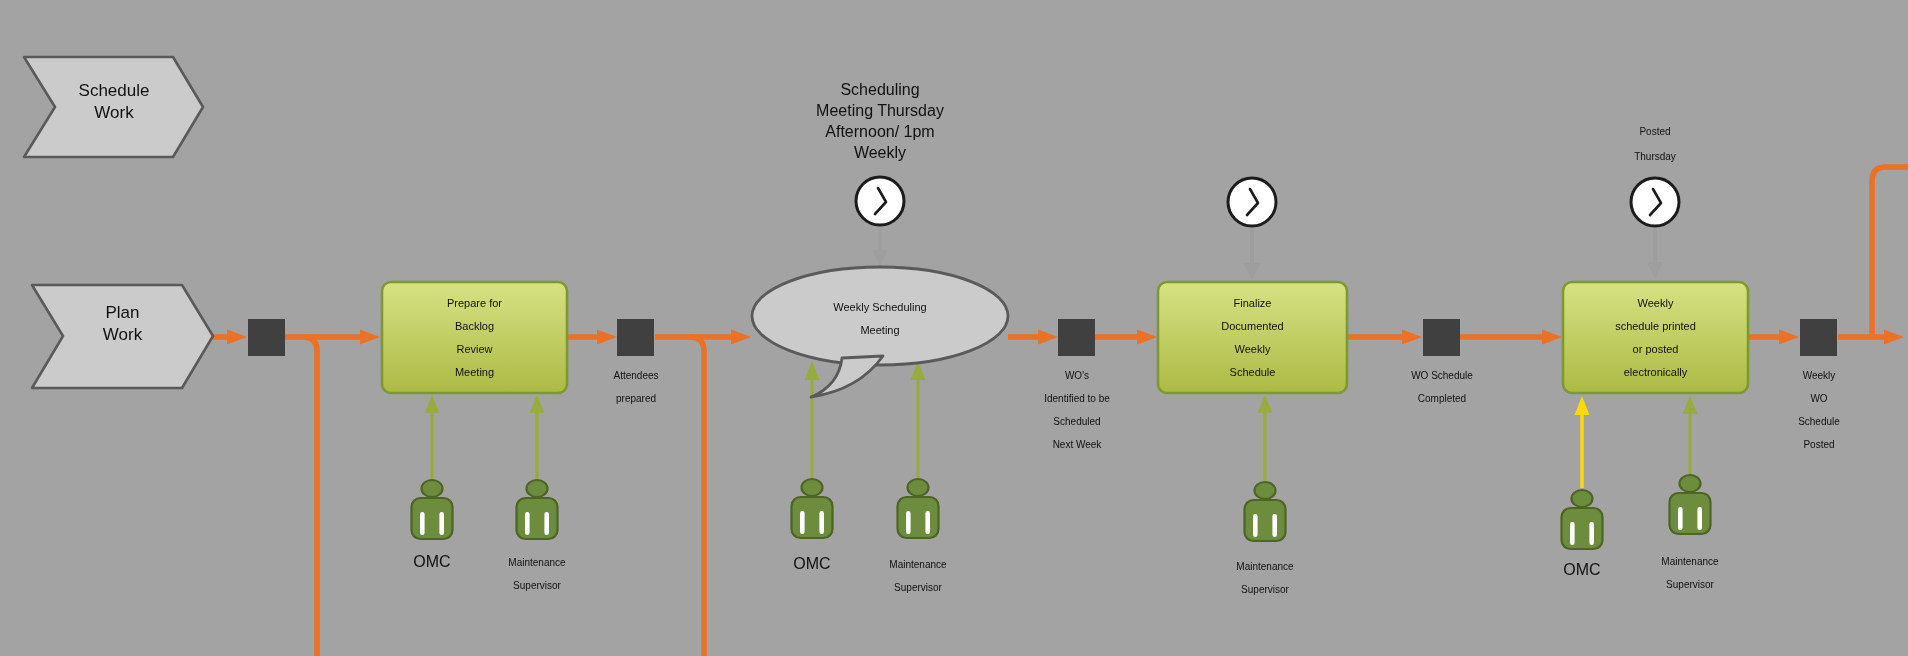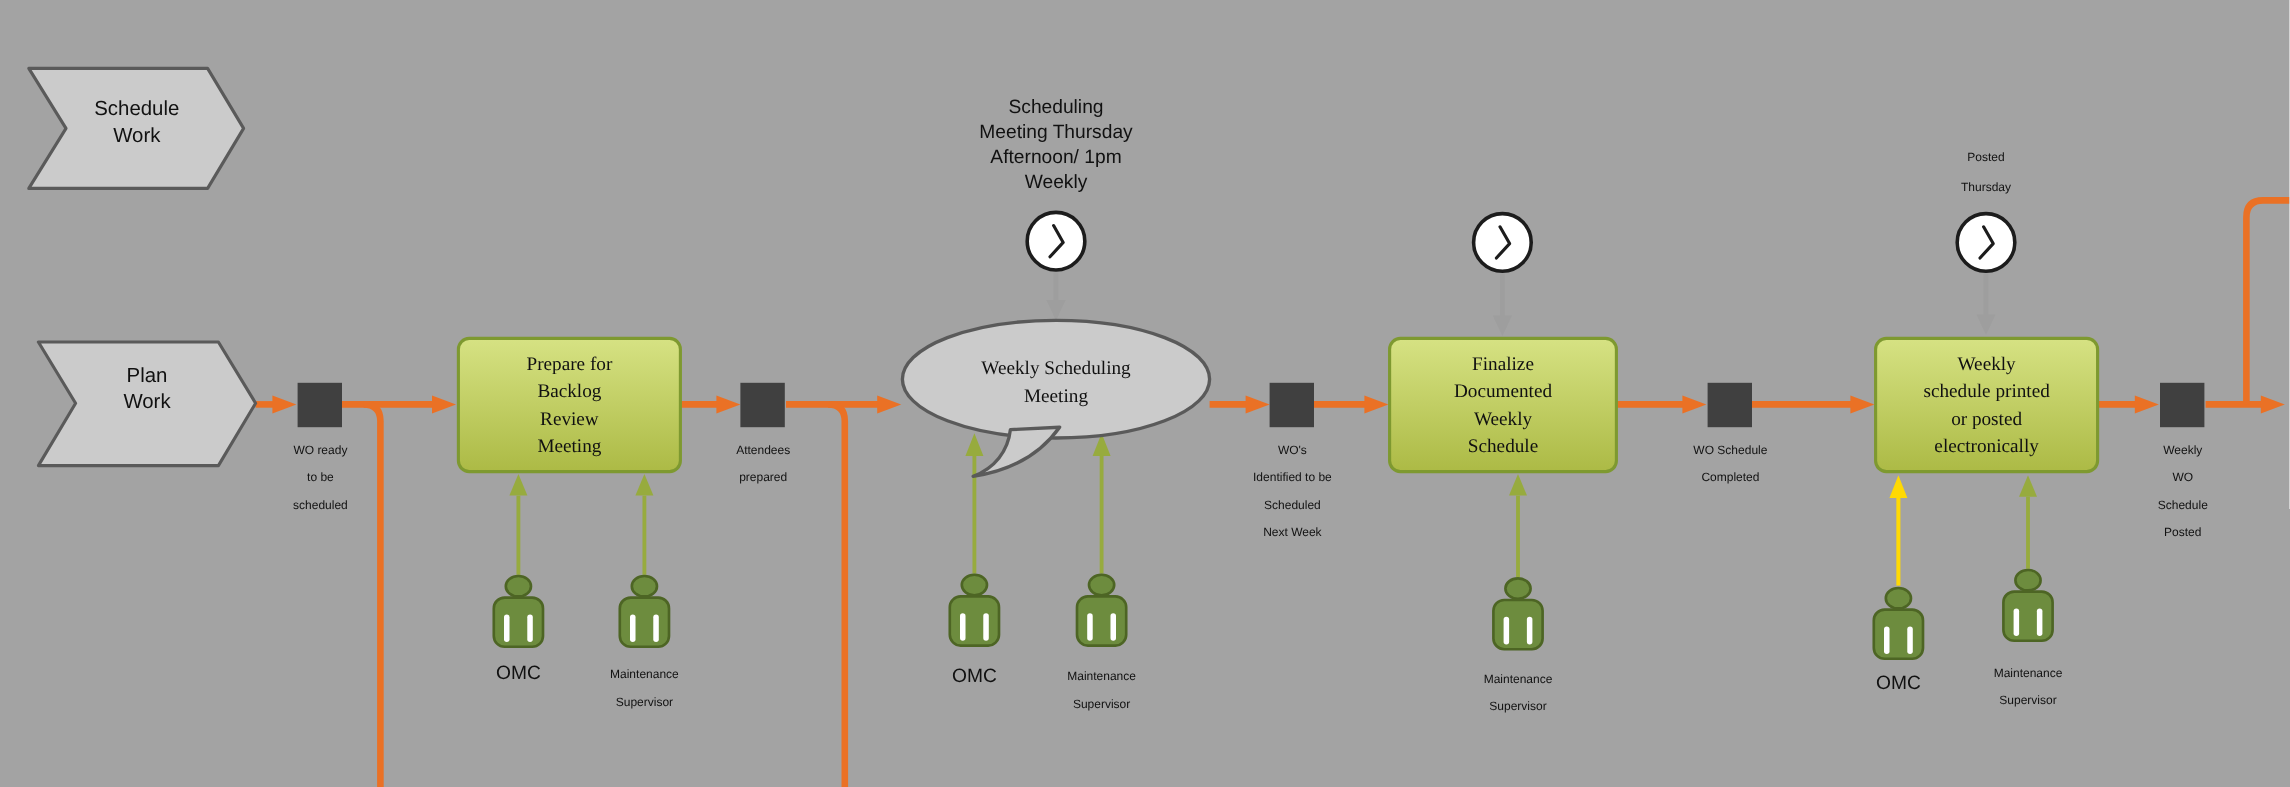--- a/index.html
+++ b/index.html
@@ -4,21 +4,21 @@
 <style>
   html,body{margin:0;padding:0;background:#fff;}
   .stage{position:relative;width:1908px;height:656px;background:#a3a3a3;overflow:hidden;
          font-family:"Liberation Sans",sans-serif;}
   .stage svg{position:absolute;left:0;top:0;}
   .lbl{position:absolute;text-align:center;white-space:pre-line;color:#111;
        font-family:"Liberation Sans",sans-serif;}
   .f16{font-size:16px;line-height:22px;}
   .f16t{font-size:16px;line-height:21px;}
   .f16w{font-size:10px;line-height:23px;}
-  .f17{font-size:16px;line-height:23px;font-family:Liberation Serif, serif;}
+  .f17{font-size:11px;line-height:23px;}
   .f17c{font-size:17px;line-height:22px;}
 </style>
 </head>
 <body>
 
 <div class="stage">
 
 <svg width="1908" height="656" viewBox="0 0 1908 656">
   <defs>
     <linearGradient id="boxGrad" x1="0" y1="0" x2="0" y2="1">
@@ -180,23 +180,20 @@
 Weekly
 Schedule</div>
   <div class="lbl f17" style="left:1563px;top:292px;width:185px;">Weekly
 schedule printed
 or posted
 electronically</div>
 
   <div class="lbl f17" style="left:752px;top:296px;width:256px;">Weekly Scheduling
 Meeting</div>
 
-  <div class="lbl f16w" style="left:197px;top:364px;width:140px;">WO ready
-to be
-scheduled</div>
   <div class="lbl f16w" style="left:1000px;top:364px;width:154px;">WO's
 Identified to be
 Scheduled
 Next Week</div>
   <div class="lbl f16w" style="left:566px;top:364px;width:140px;">Attendees
 prepared</div>
   <div class="lbl f16w" style="left:1371px;top:364px;width:142px;">WO Schedule
 Completed</div>
   <div class="lbl f16w" style="left:1748px;top:364px;width:142px;">Weekly
 WO

